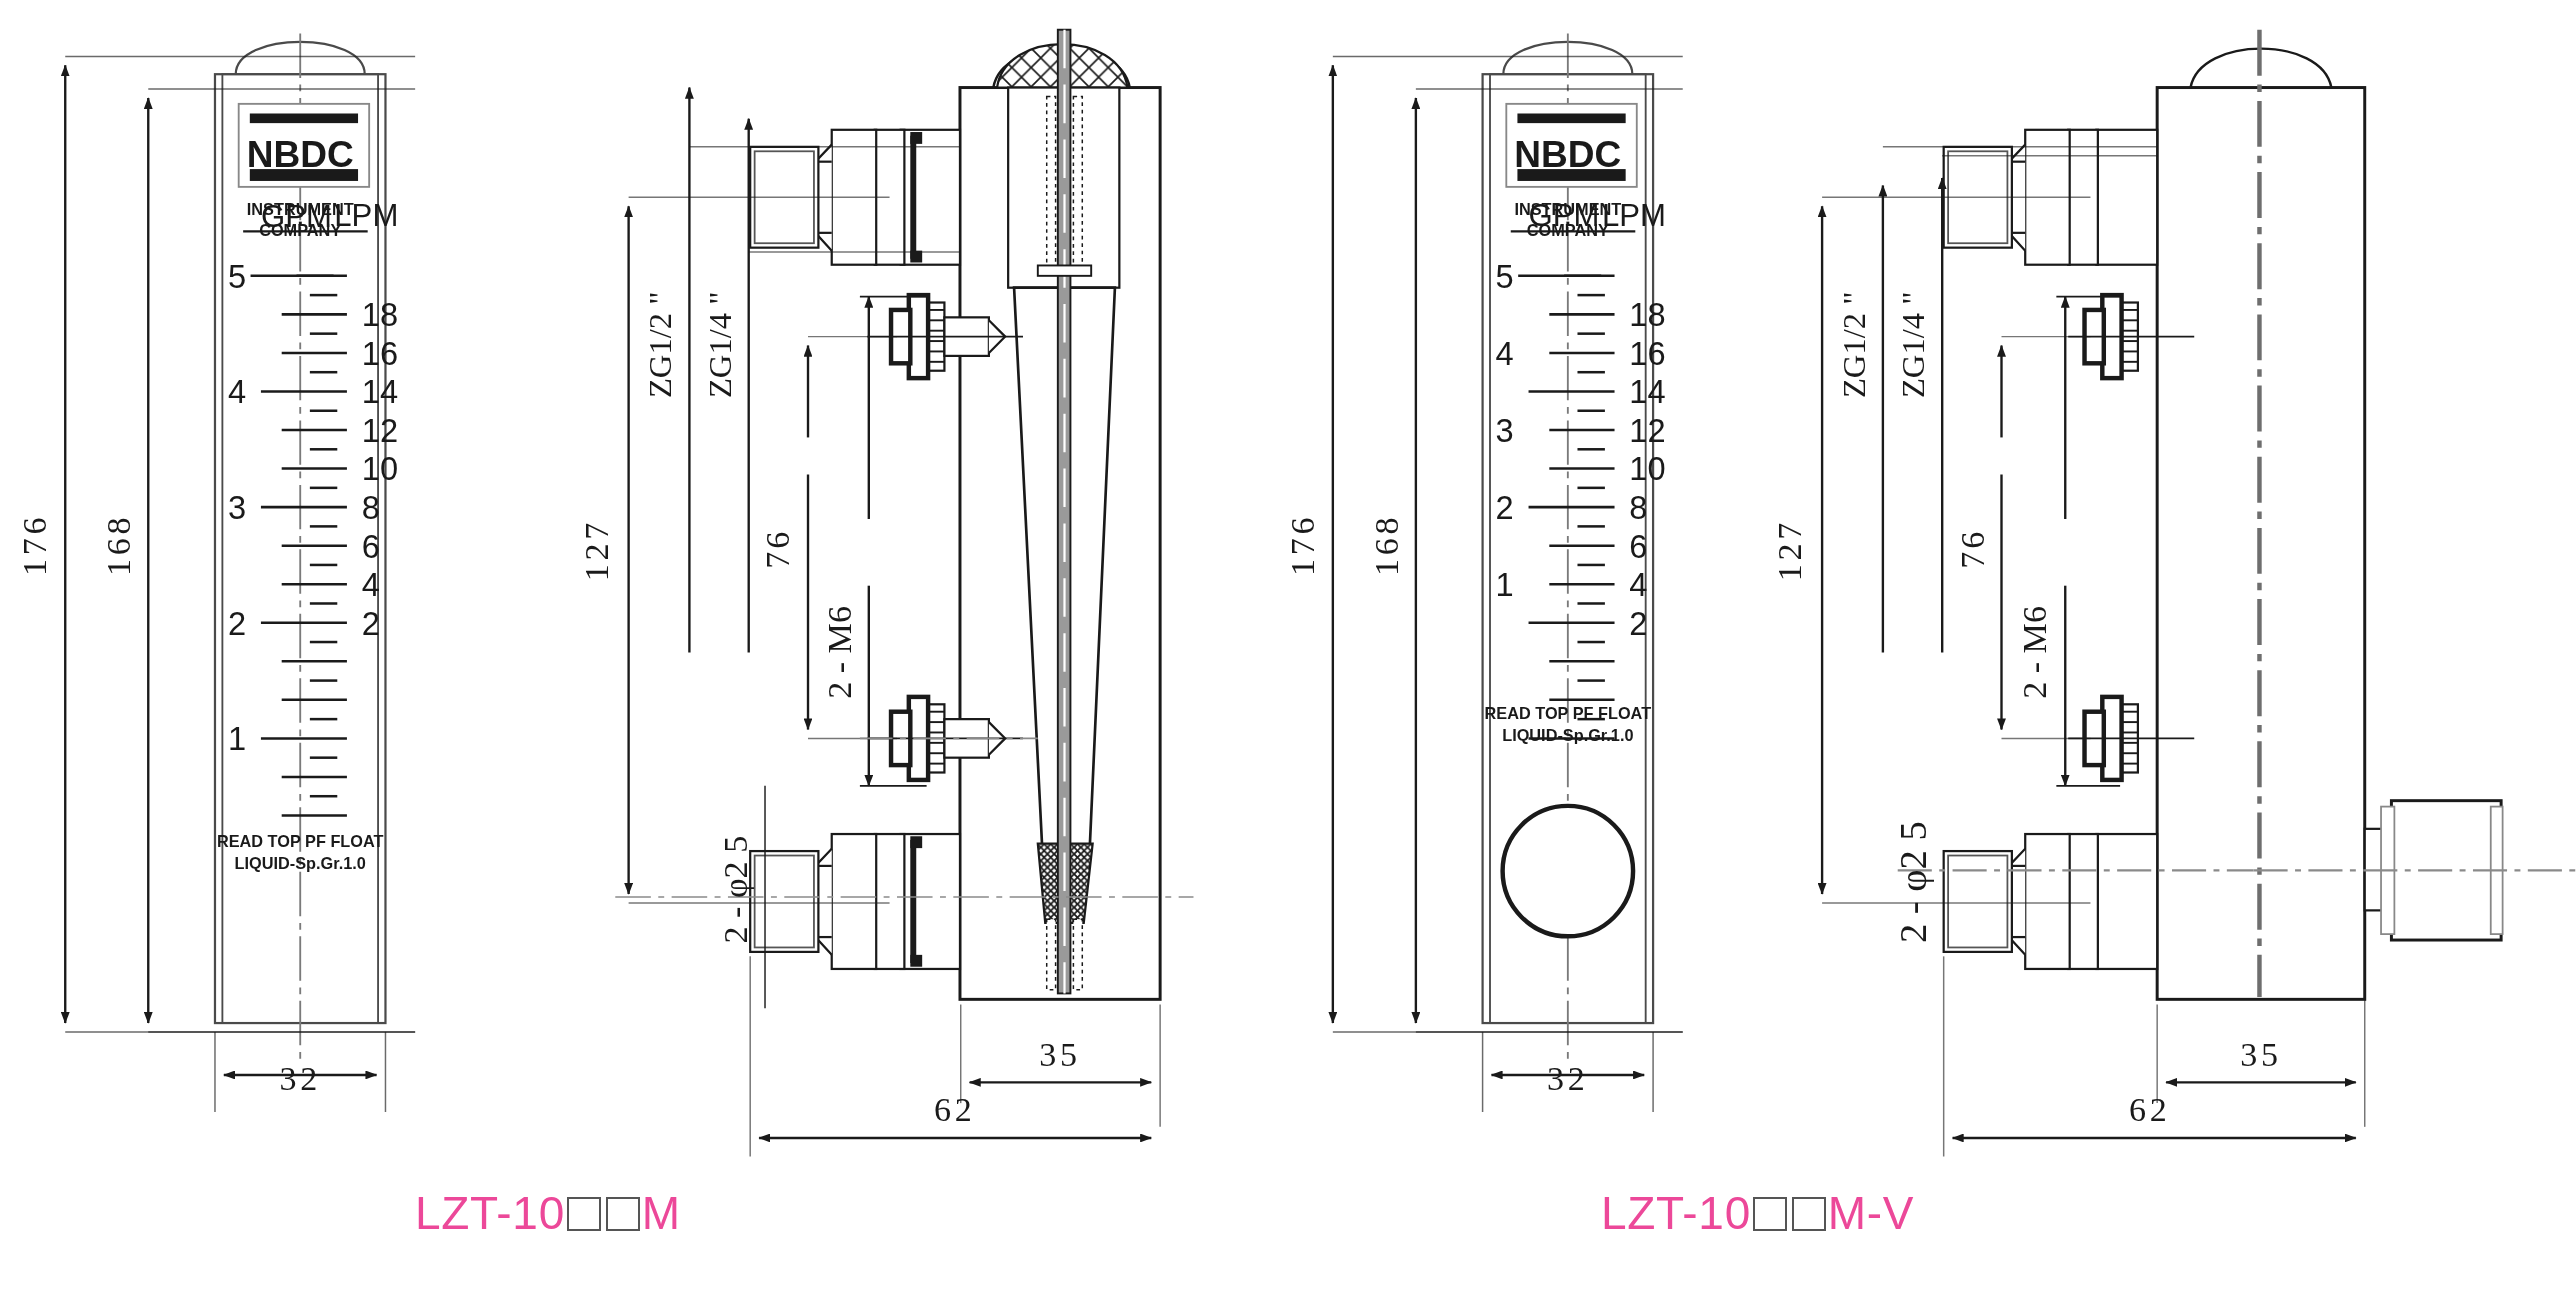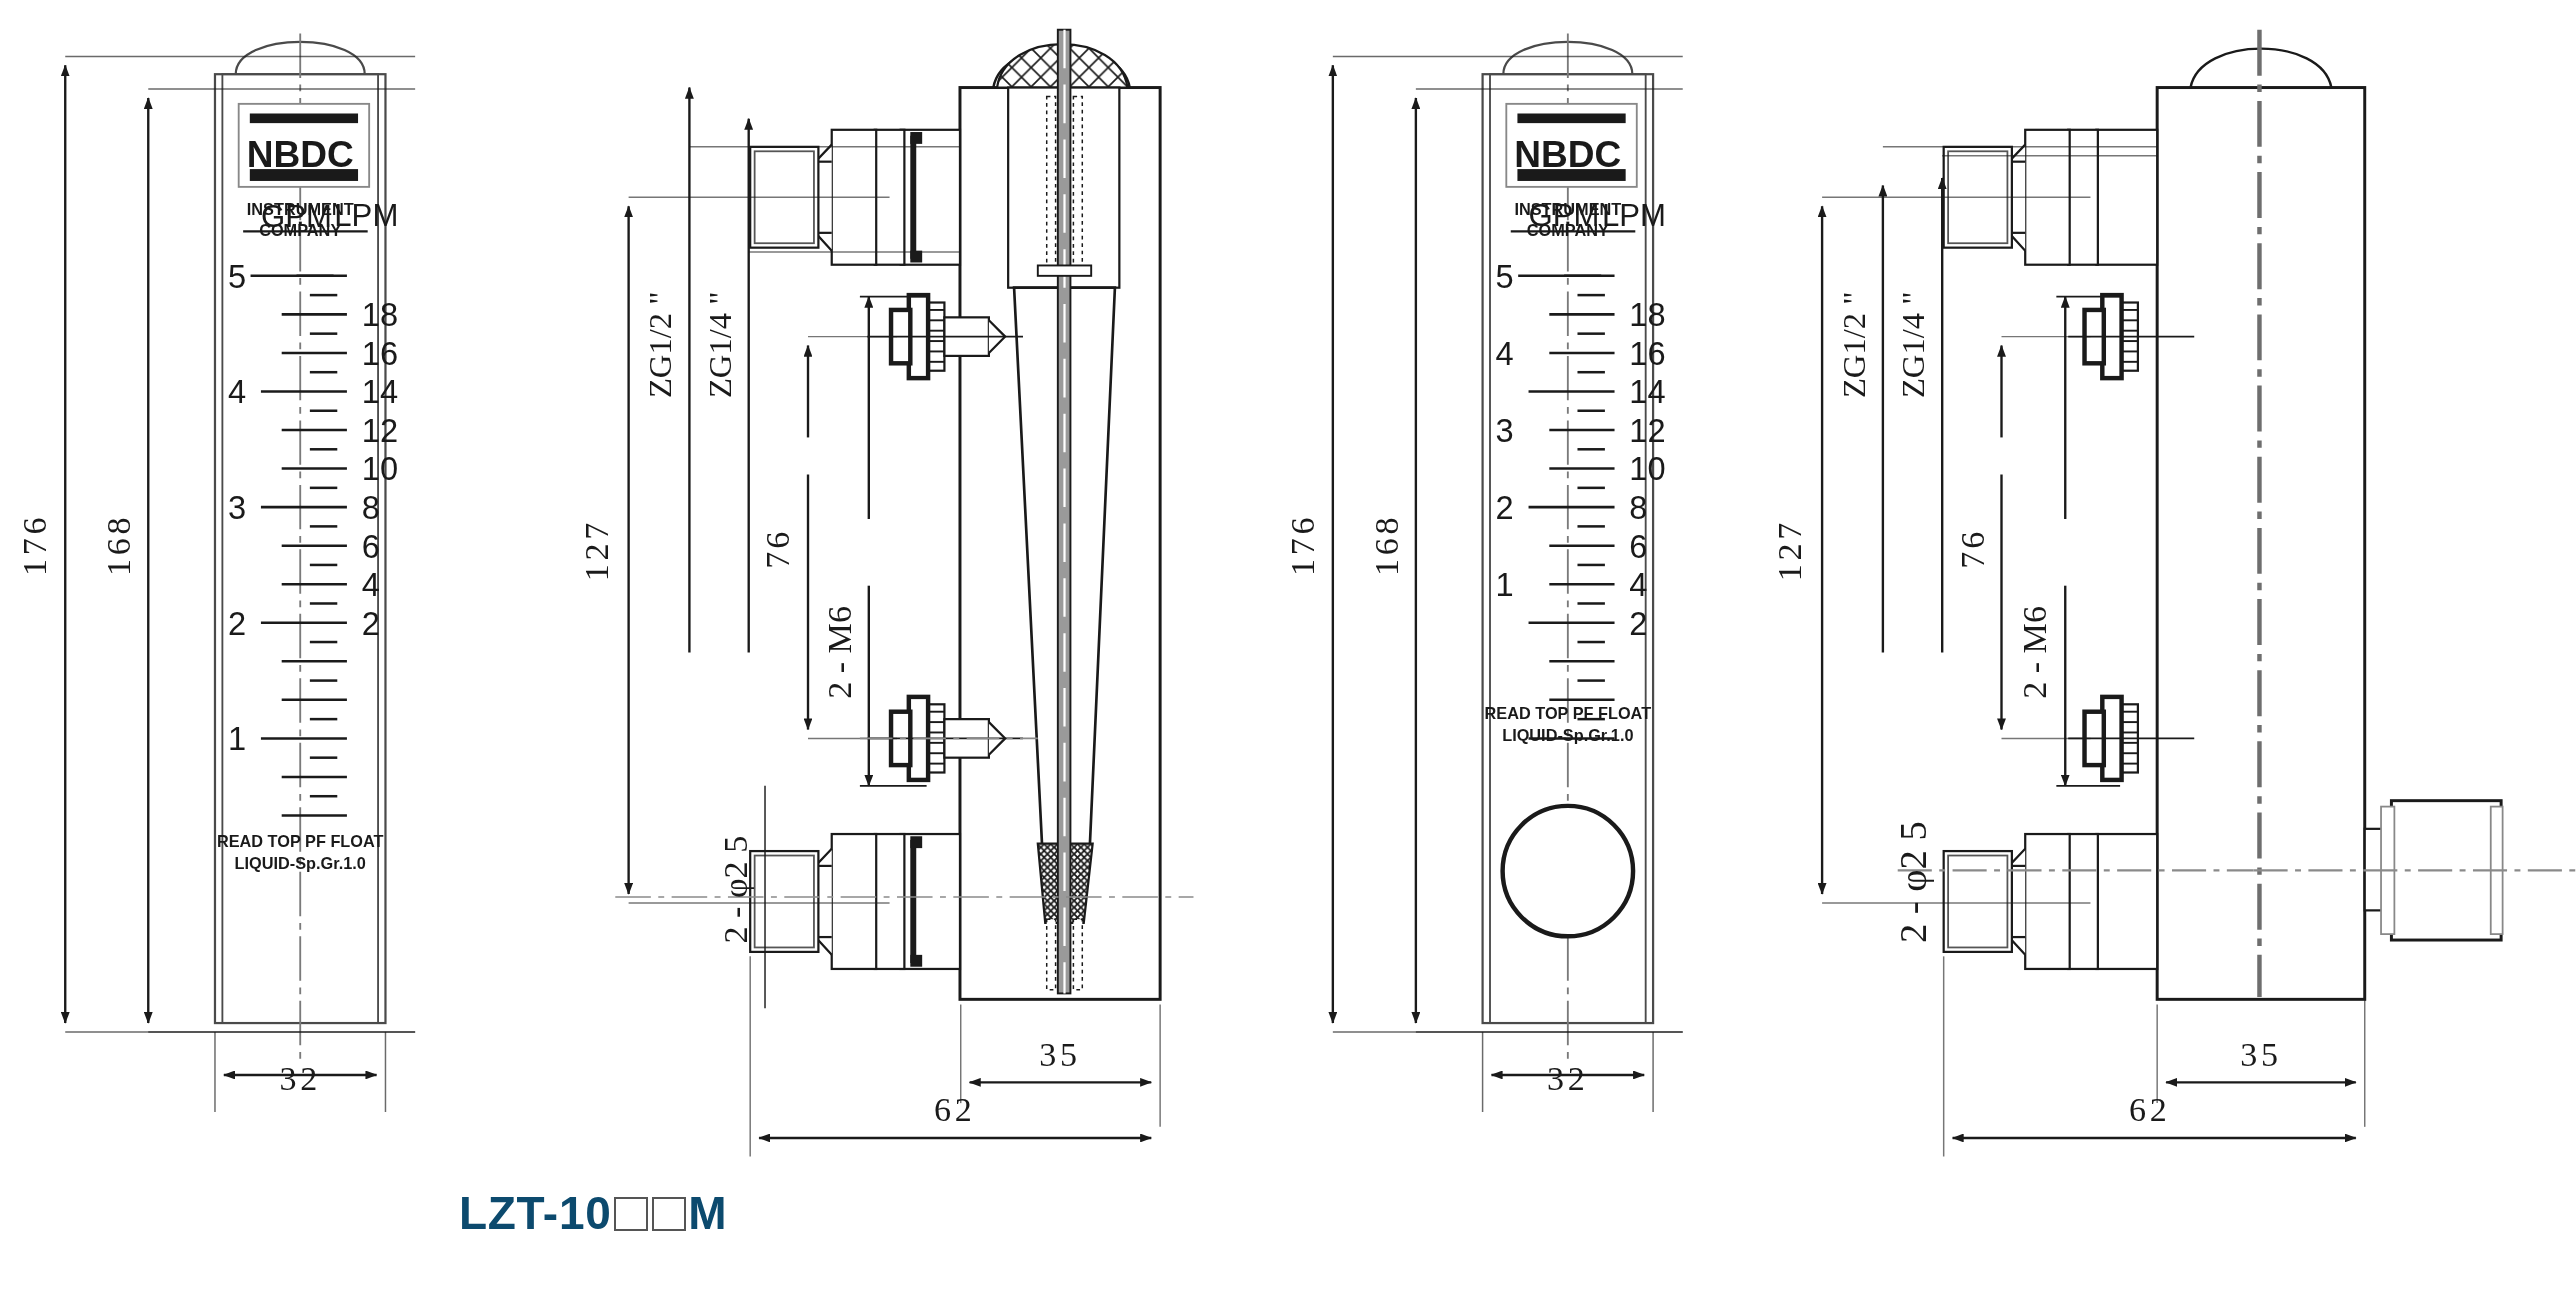--- a/index.html
+++ b/index.html
@@ -1,20 +1,20 @@
 <!DOCTYPE html>
 <html style="font-size:12px"><head>
 <meta charset="utf-8">
 <style>
   html,body{margin:0;padding:0;background:#ffffff;}
   body{width:2576px;height:1290px;position:relative;overflow:hidden;
        font-family:"Liberation Sans", sans-serif; color:#1a1a1a;}
   .stage{position:absolute;left:0;top:0;width:2092px;height:1290px;}
   svg.layer{position:absolute;left:0;top:0;width:2576px;height:1290px;}
-  .ttl{position:absolute;font-size:46px;font-weight:700;letter-spacing:0.7px;color:#0c4a6e;white-space:nowrap;margin-left:44px;}
+  .ttl{position:absolute;font-size:46px;font-weight:400;letter-spacing:0.7px;color:#ec4899;white-space:nowrap;}
   .box-gl{display:inline-block;width:30px;height:30px;border:2.2px solid #555;vertical-align:-1.5px;margin:0 2.2px;}
 </style>
 </head>
 <body>
 
 <div class="stage">
 
 <svg class="layer" viewBox="0 0 3475 1740">
   <defs>
     <marker id="ar" markerWidth="16" markerHeight="12" refX="15" refY="6" orient="auto" markerUnits="userSpaceOnUse">
@@ -472,15 +472,18 @@
   <text transform="translate(2760,880) rotate(-90)" text-anchor="middle" font-family="Liberation Serif, serif" font-size="46" fill="#1a1a1a">2 - M6</text>
   <text transform="translate(2598,1190) rotate(-90)" text-anchor="middle" font-family="Liberation Serif, serif" font-size="52" fill="#1a1a1a">2 - φ2 5</text>
   <text x="3050" y="1438" text-anchor="middle" font-family="Liberation Serif, serif" font-size="46" fill="#1a1a1a" letter-spacing="5">35</text>
   <text x="2900" y="1512" text-anchor="middle" font-family="Liberation Serif, serif" font-size="46" fill="#1a1a1a" letter-spacing="5">62</text>
 </svg>
 
 <div class="ttl" style="left:415px; top:1186px;">
   <span>LZT-10</span><span class="box-gl"></span><span class="box-gl"></span><span>M</span>
 </div>
 
-
+<div class="ttl" style="left:1601px; top:1186px;">
+  <span>LZT-10</span><span class="box-gl"></span><span class="box-gl"></span><span>M-V</span>
 </div>
 
+</div>
+
 
 </body></html>

